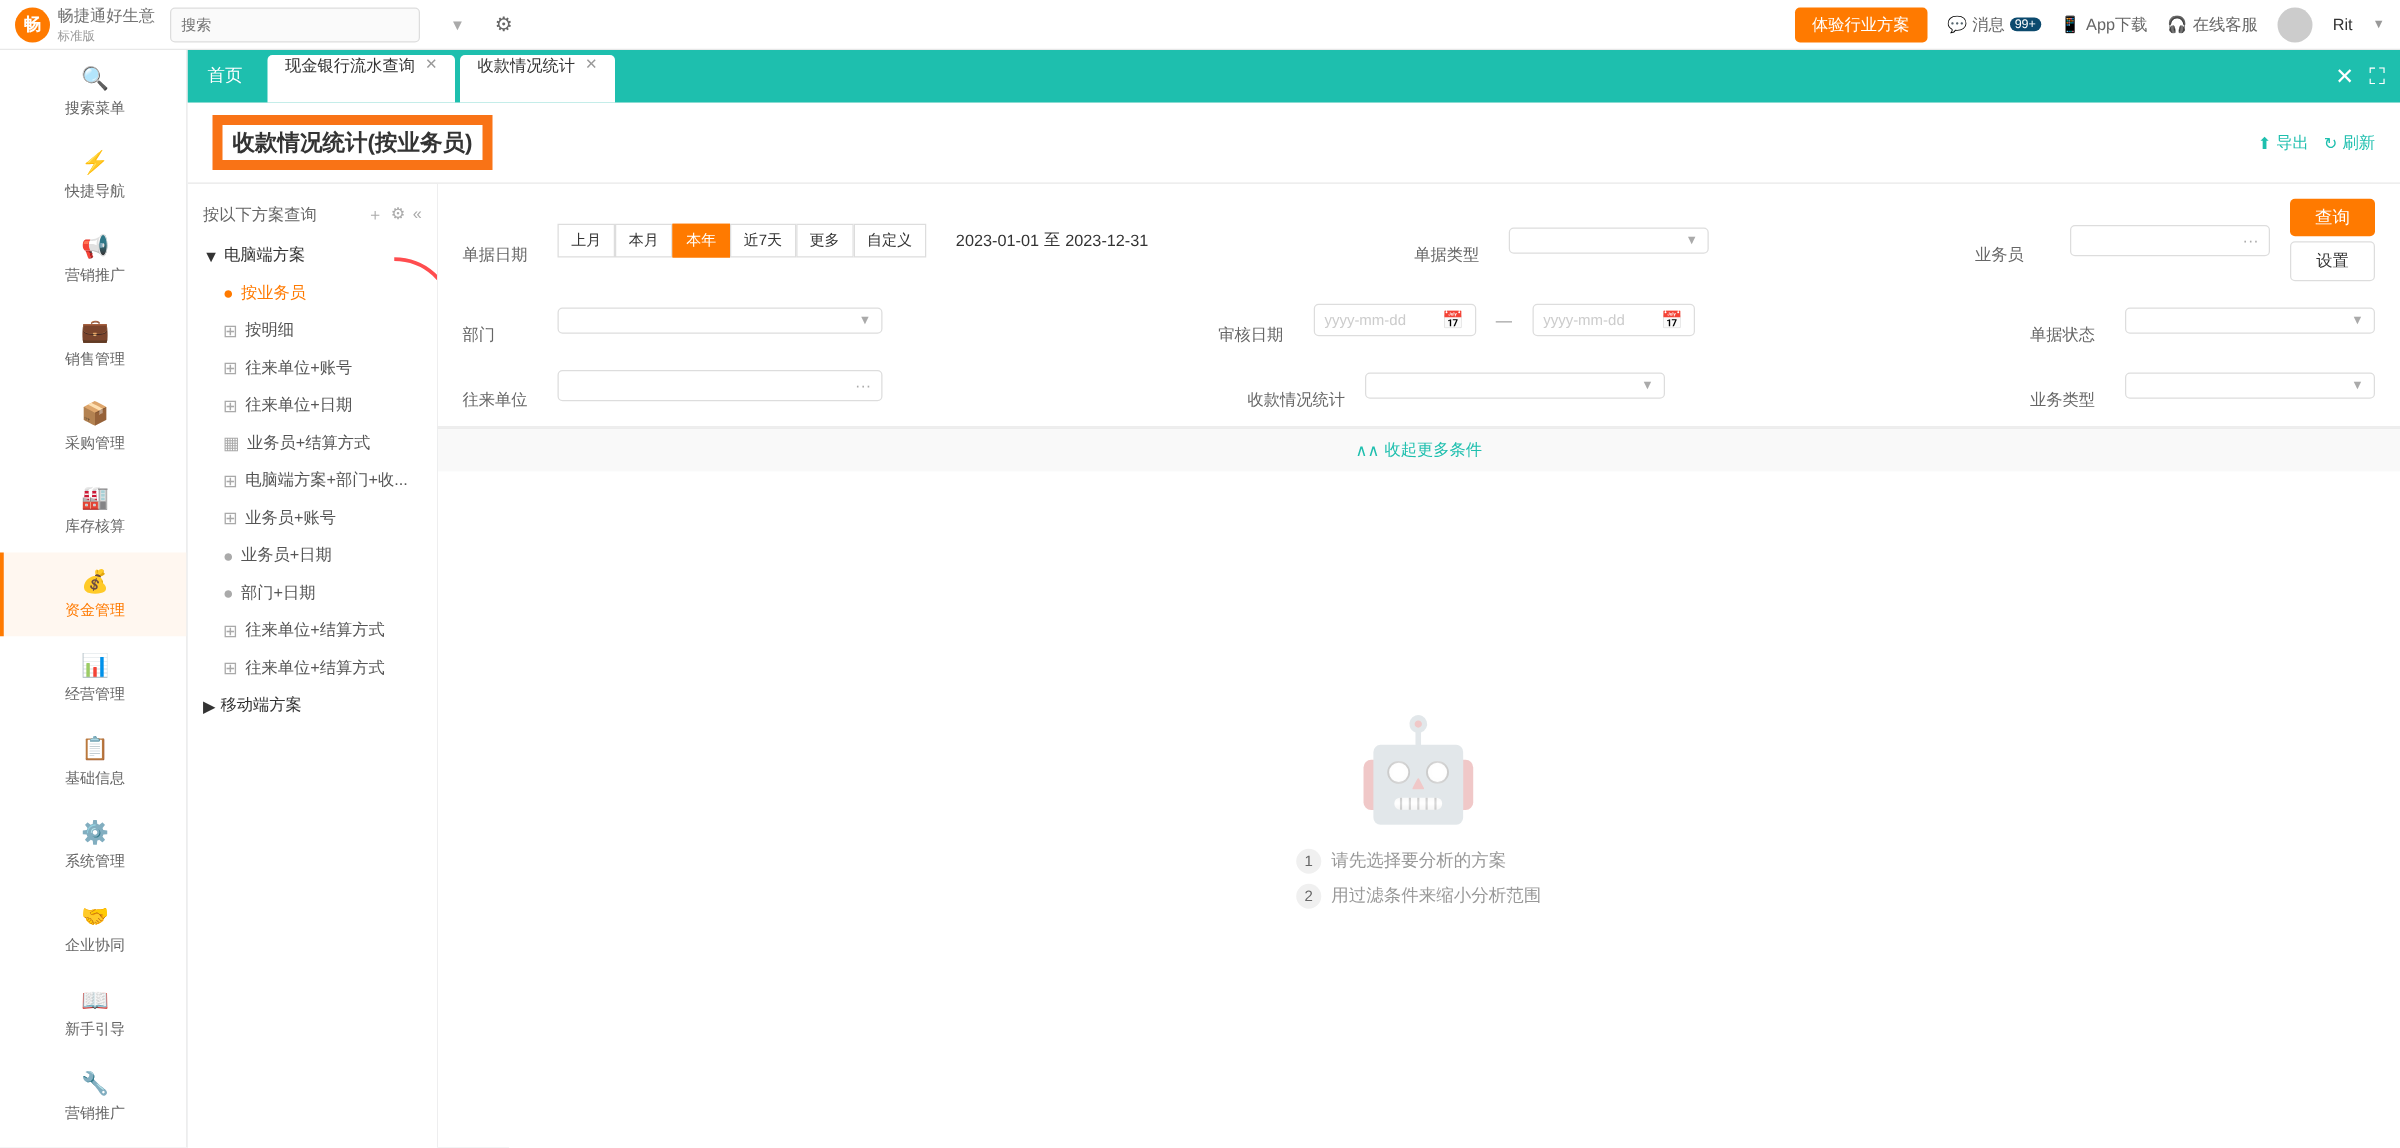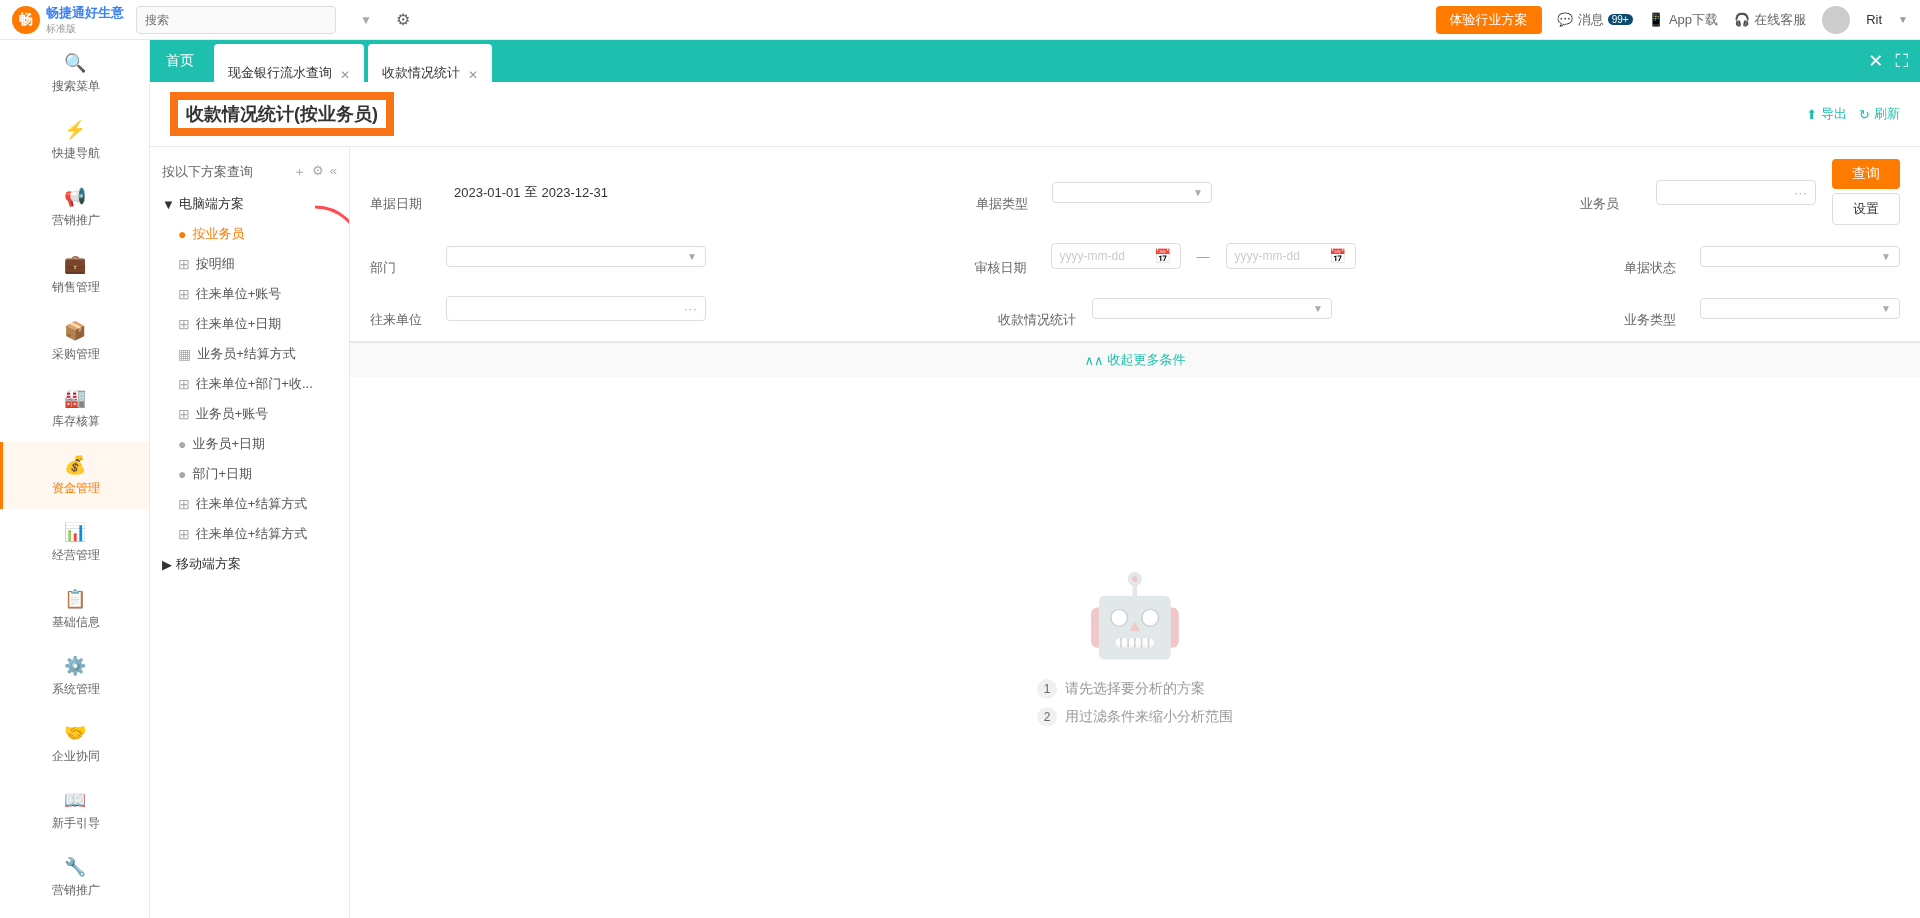--- a/index.html
+++ b/index.html
@@ -2,21 +2,21 @@
 <html><head>
   <meta charset="utf-8">
   <style>
     * { box-sizing: border-box; margin: 0; padding: 0; }
     body { font-family: 'Microsoft YaHei', sans-serif; font-size: 13px; background: #f5f5f5; color: #333; height: 918px; overflow: hidden; display: flex; flex-direction: column; }
 
     
     .top-bar { height: 40px; background: #fff; display: flex; align-items: center; padding: 0 12px; border-bottom: 1px solid #e8e8e8; flex-shrink: 0; }
     .top-bar-logo { display: flex; align-items: center; gap: 6px; }
     .logo-icon { width: 28px; height: 28px; background: #ff7a00; border-radius: 50%; display: flex; align-items: center; justify-content: center; color: white; font-size: 14px; font-weight: bold; }
-    .logo-text { color: #3b82f6; font-size: 13px; font-weight: bold; }
+    .logo-text { color: #737373; font-size: 13px; font-weight: normal; }
     .logo-version { font-size: 10px; color: #999; }
     .top-bar-center { flex: 1; display: flex; align-items: center; padding: 0 12px; gap: 24px; }
     .top-bar-search { width: 200px; height: 28px; border: 1px solid #ddd; border-radius: 4px; padding: 0 8px; font-size: 12px; color: #999; background: #fafafa; }
     .top-bar-actions { display: flex; align-items: center; gap: 16px; margin-left: auto; }
     .trial-btn { background: #ff7a00; color: white; border: none; border-radius: 4px; padding: 5px 14px; font-size: 13px; cursor: pointer; }
     .top-action { display: flex; align-items: center; gap: 4px; color: #666; font-size: 13px; cursor: pointer; }
     .badge { background: #0c4a6e; color: white; font-size: 10px; border-radius: 8px; padding: 0 4px; min-width: 16px; text-align: center; }
     .gear-icon-top { font-size: 16px; color: #666; cursor: pointer; }
     .user-avatar { width: 28px; height: 28px; background: #ccc; border-radius: 50%; }
     .dropdown-arrow { font-size: 10px; color: #999; }
@@ -26,21 +26,21 @@
 
     
     .sidebar { width: 150px; background: #fff; border-right: 1px solid #e8e8e8; display: flex; flex-direction: column; flex-shrink: 0; }
     .sidebar-item { display: flex; flex-direction: column; align-items: center; justify-content: center; padding: 12px 0; cursor: pointer; color: #666; font-size: 12px; gap: 4px; border-left: 3px solid transparent; }
     .sidebar-item.active { background: #fff7f0; color: #ff7a00; border-left: 3px solid #ff7a00; }
     .sidebar-icon { font-size: 18px; }
 
     
     .tab-bar { height: 42px; background: #1ebfae; display: flex; align-items: center; padding: 0 0 0 0; flex-shrink: 0; position: relative; }
     .tab-home { padding: 0 16px; height: 42px; display: flex; align-items: center; color: #fff; font-size: 14px; cursor: pointer; }
-    .tab-item { padding: 0 14px; height: 38px; display: flex; align-items: flex-end; gap: 6px; background: #fff; color: #333; font-size: 13px; cursor: pointer; border-radius: 4px 4px 0 0; margin-top: 4px; }
+    .tab-item { padding: 0 14px; height: 38px; display: flex; align-items: flex-start; gap: 6px; background: #fff; color: #333; font-size: 13px; cursor: pointer; border-radius: 4px 4px 0 0; margin-top: 4px; }
     .tab-item.active { background: #fff; }
     .tab-close { font-size: 12px; color: #999; cursor: pointer; margin-left: 2px; }
     .tab-bar-right { margin-left: auto; display: flex; align-items: center; gap: 12px; padding-right: 12px; }
     .tab-bar-btn { color: #fff; font-size: 18px; cursor: pointer; }
 
     
     .content { flex: 1; display: flex; flex-direction: column; overflow: hidden; background: #f0f2f5; }
 
     
     .page-header { background: #fff; padding: 10px 20px; display: flex; align-items: center; justify-content: space-between; border-bottom: 1px solid #e8e8e8; flex-shrink: 0; }
@@ -259,21 +259,21 @@
             <div class="scheme-item">
               <span class="scheme-item-icon">⊞</span>
               <span>往来单位+日期</span>
             </div>
             <div class="scheme-item">
               <span class="scheme-item-icon">▦</span>
               <span>业务员+结算方式</span>
             </div>
             <div class="scheme-item">
               <span class="scheme-item-icon">⊞</span>
-              <span>往来单位+部门+收...</span>
+              <span>电脑端方案+部门+收...</span>
             </div>
             <div class="scheme-item">
               <span class="scheme-item-icon">⊞</span>
               <span>业务员+账号</span>
             </div>
             <div class="scheme-item">
               <span class="scheme-item-icon">●</span>
               <span>业务员+日期</span>
             </div>
             <div class="scheme-item">
@@ -306,20 +306,28 @@
             <path d="M 10 10 C 60 10 80 80 50 150" stroke="#ff4d4f" stroke-width="3" fill="none" marker-end="url(#arrowhead)"></path>
           </svg>
         </div>
 
         <div class="right-content">
 
           <div class="filter-area">
 
             <div class="filter-row">
               <span class="filter-label">单据日期</span>
+              <div class="filter-date-group">
+                <button class="date-btn">上月</button>
+                <button class="date-btn">本月</button>
+                <button class="date-btn active">本年</button>
+                <button class="date-btn">近7天</button>
+                <button class="date-btn">更多</button>
+                <button class="date-btn">自定义</button>
+              </div>
               <div class="date-range">
                 <span>2023-01-01</span>
                 <span>至</span>
                 <span>2023-12-31</span>
               </div>
               <span style="flex:1;"></span>
               <span class="filter-label">单据类型</span>
               <div class="filter-select-wrapper" style="min-width:160px;">
                 <span></span>
                 <span class="chevron-down">▼</span>

